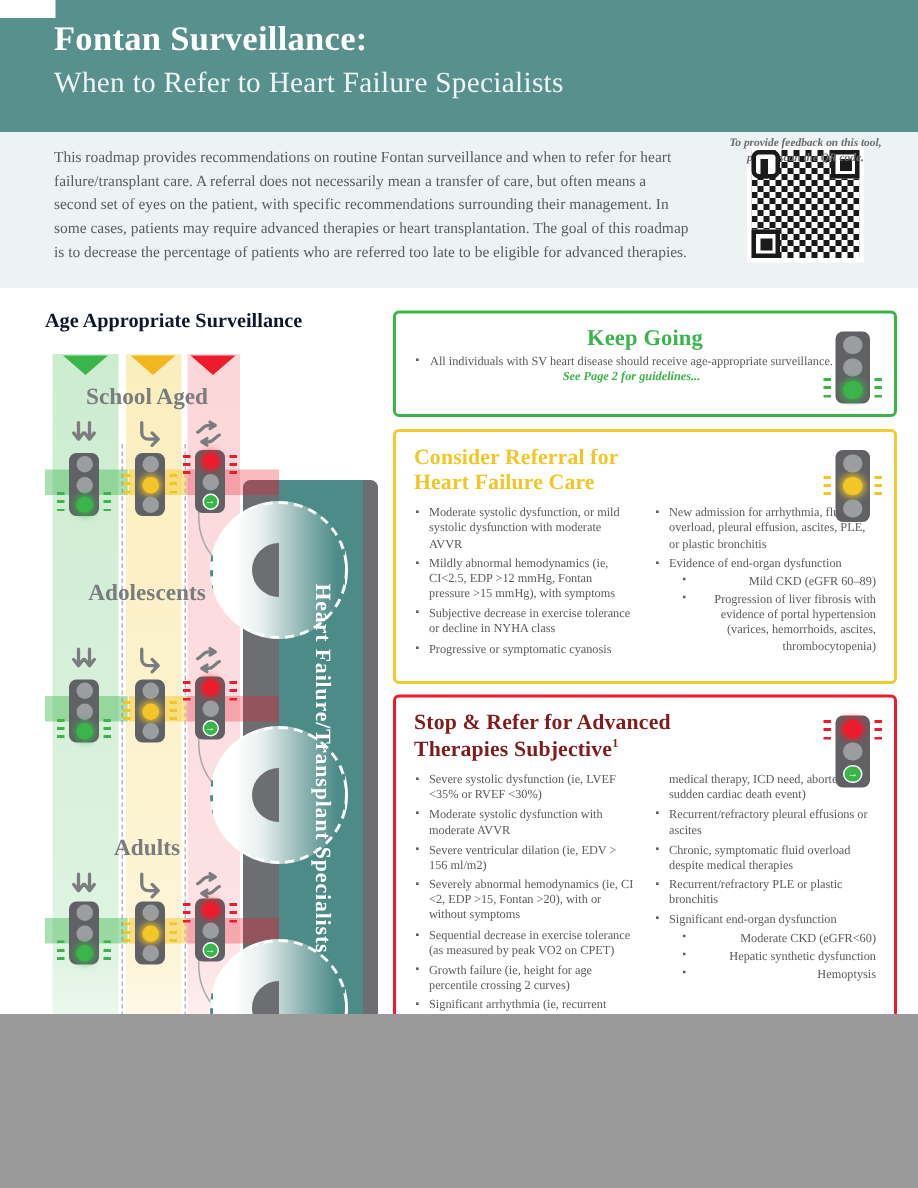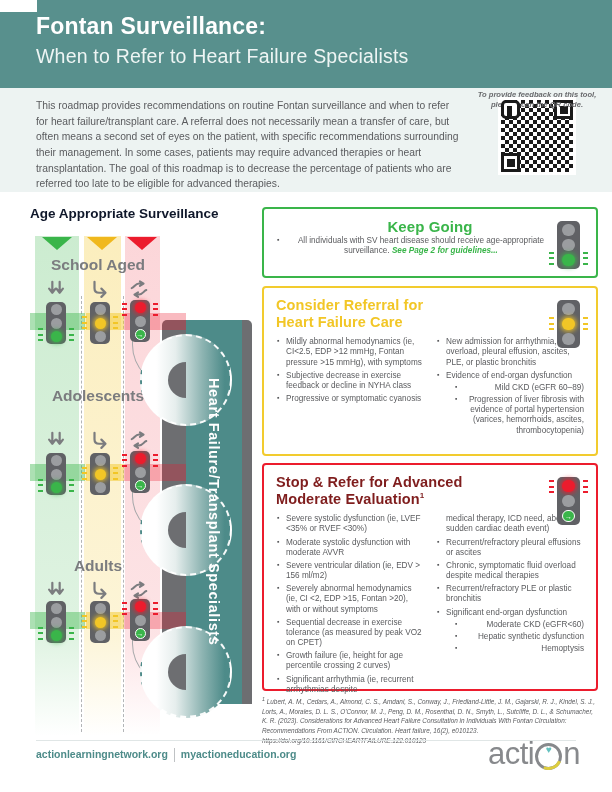--- a/index.html
+++ b/index.html
@@ -1,19 +1,19 @@
 <!DOCTYPE html>
 <html><head>
 <meta charset="utf-8">
 <style>
   html,body { margin:0; padding:0; background:#9a9a9a; }
   .page {
-    position:relative; width:612px; height:792px; margin:0 auto;
+    position:relative; width:612px; height:676px; margin:0 auto;
     background:#ffffff; overflow:hidden;
-    font-family:Liberation Sans, sans-serif;
+    font-family:Liberation Serif, serif;
     -webkit-font-smoothing:antialiased;
   }
   
   .header { position:absolute; left:0; top:0; width:612px; height:88px; background:#58908d; }
   .notch  { position:absolute; left:0; top:0; width:37px; height:12px; background:#ffffff; }
   .h-title { position:absolute; left:36px; top:13px; font-size:23px; font-weight:bold; color:#ffffff; letter-spacing:.2px; }
   .h-sub   { position:absolute; left:36px; top:45px; font-size:19.5px; font-weight:normal; color:#eef5f4; letter-spacing:.2px; }
   
   .intro { position:absolute; left:0; top:88px; width:612px; height:104px; background:#edf3f2; }
   .intro-text { position:absolute; left:36px; top:10px; width:424px; margin:0; font-size:10.3px; line-height:1.52; color:#5a5b5e; }
@@ -252,38 +252,39 @@
       <div>Consider Referral for</div>
       <div>Heart Failure Care</div>
     </div>
     <div class="tl tl-lg y tl-pos" style="position:absolute; right:16px; top:12px;">
         <span class="b b1"></span>
         <span class="b b2"></span>
         <span class="b b3"></span>
       </div>
     <div class="cols">
       <ul class="blist col">
+          <li>Moderate systolic dysfunction, or mild systolic dysfunction with moderate AVVR</li>
           <li>Mildly abnormal hemodynamics (ie, CI&lt;2.5, EDP &gt;12 mmHg, Fontan pressure &gt;15 mmHg), with symptoms</li>
-          <li>Subjective decrease in exercise feedback or decline in NYHA class</li>
+          <li>Subjective decrease in exercise tolerance or decline in NYHA class</li>
           <li>Progressive or symptomatic cyanosis</li>
         </ul>
       <ul class="blist col">
           <li>New admission for arrhythmia, fluid overload, pleural effusion, ascites, PLE, or plastic bronchitis</li>
           <li>Evidence of end-organ dysfunction<ul>
               <li>Mild CKD (eGFR 60–89)</li>
               <li>Progression of liver fibrosis with evidence of portal hypertension (varices, hemorrhoids, ascites, thrombocytopenia)</li>
             </ul></li>
         </ul>
     </div>
   </div>
 
   <div class="box box-red">
     <div class="bx-title red">
       <div>Stop &amp; Refer for Advanced</div>
-      <div><span>Moderate Evaluation</span><sup>1</sup></div>
+      <div><span>Therapies Subjective</span><sup>1</sup></div>
     </div>
     <div class="tl tl-lg r tl-pos" style="position:absolute; right:16px; top:12px;">
         <span class="b b1"></span>
         <span class="b b2"></span>
         <span class="b b3"></span>
       </div>
     <div class="cols">
       <ul class="blist col">
           <li>Severe systolic dysfunction (ie, LVEF &lt;35% or RVEF &lt;30%)</li>
           <li>Moderate systolic dysfunction with moderate AVVR</li>

